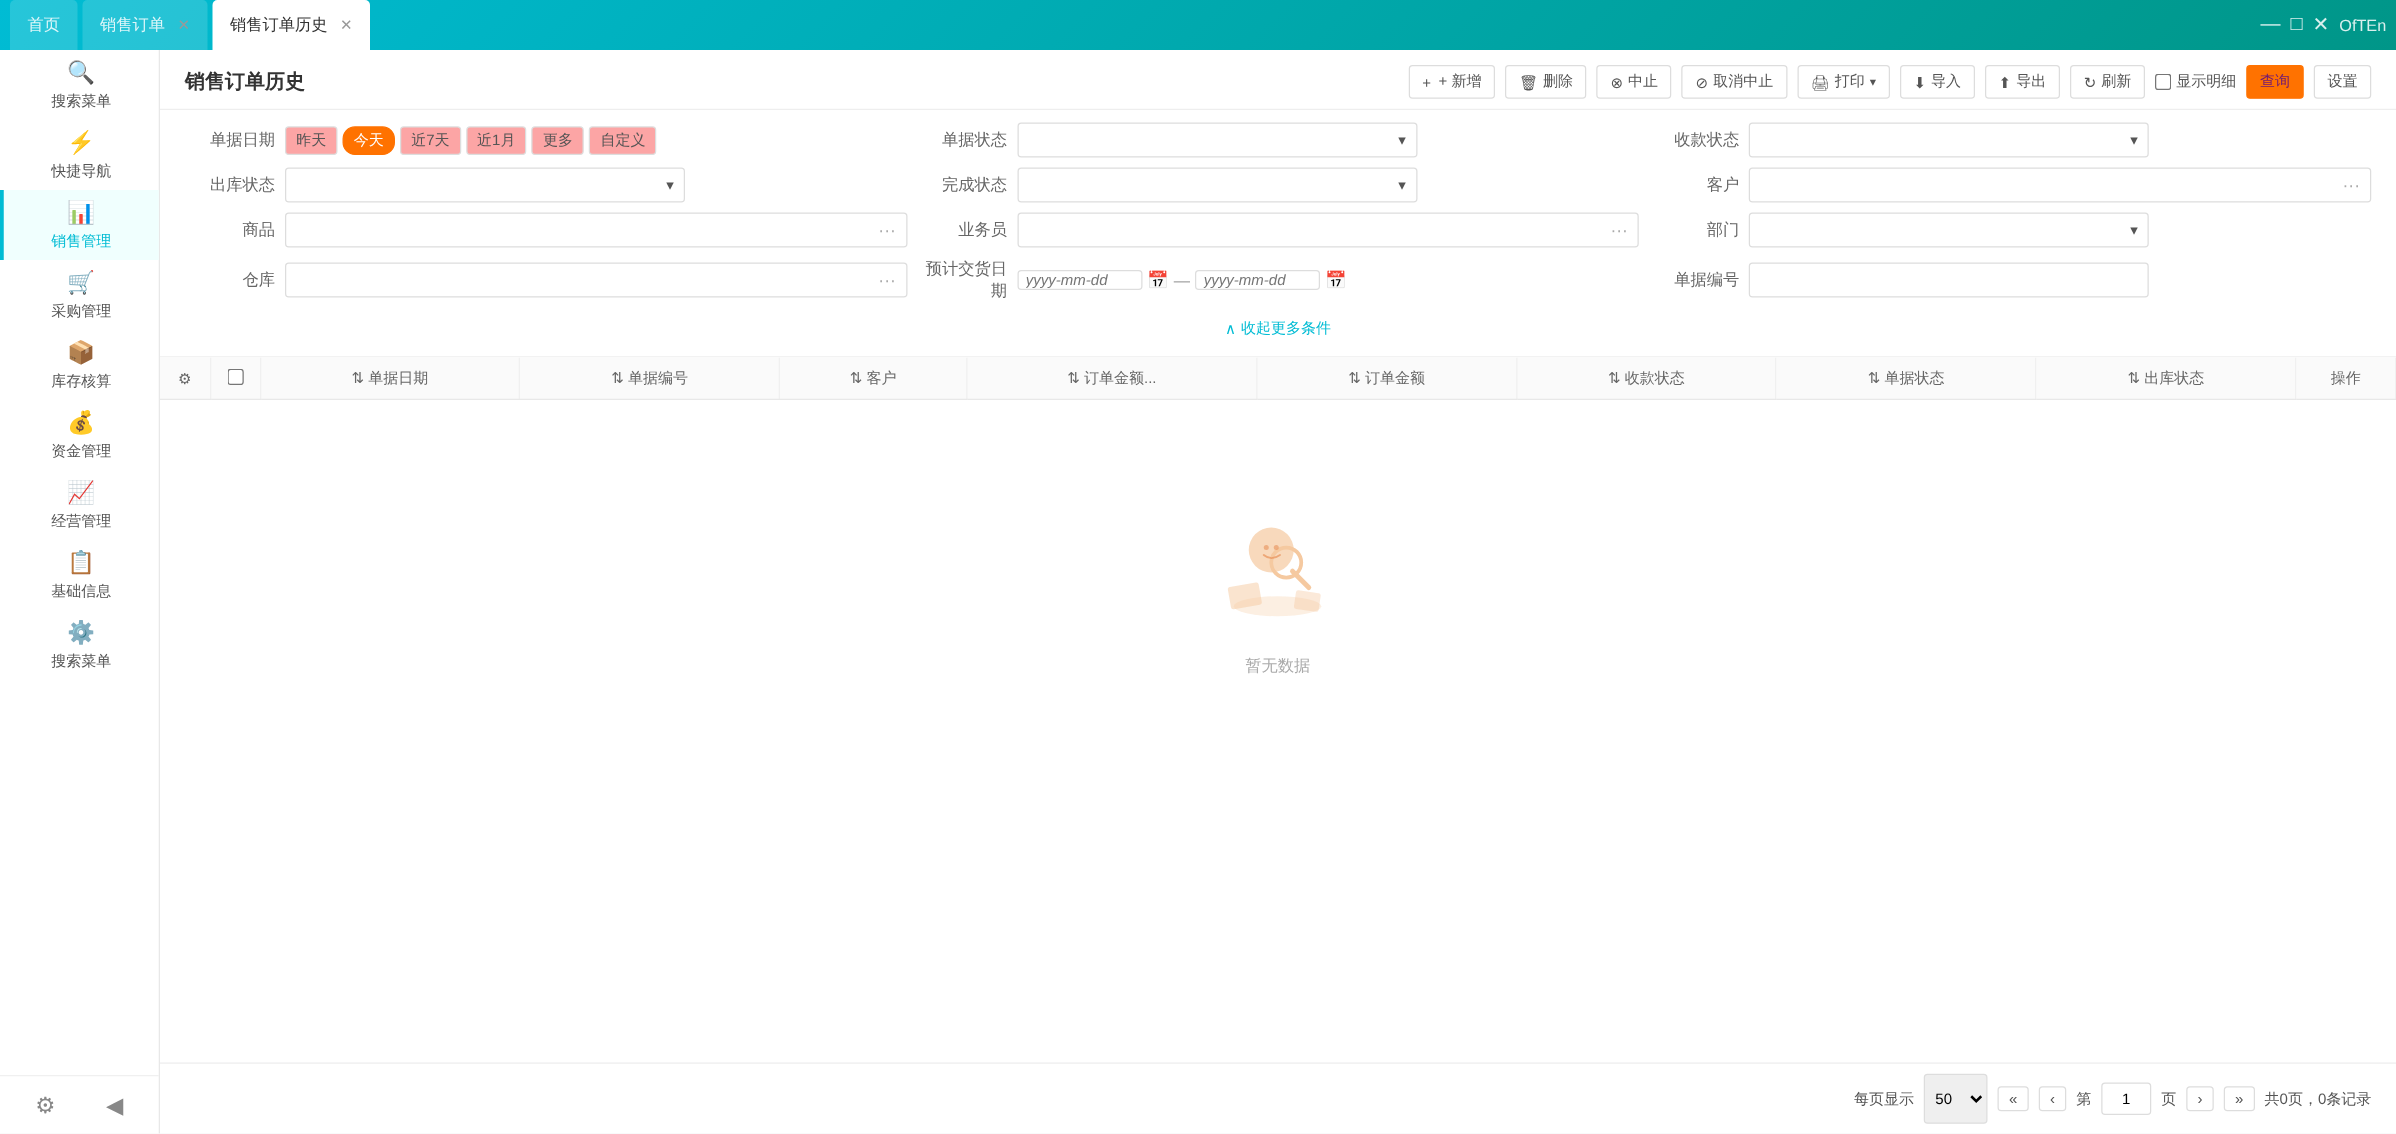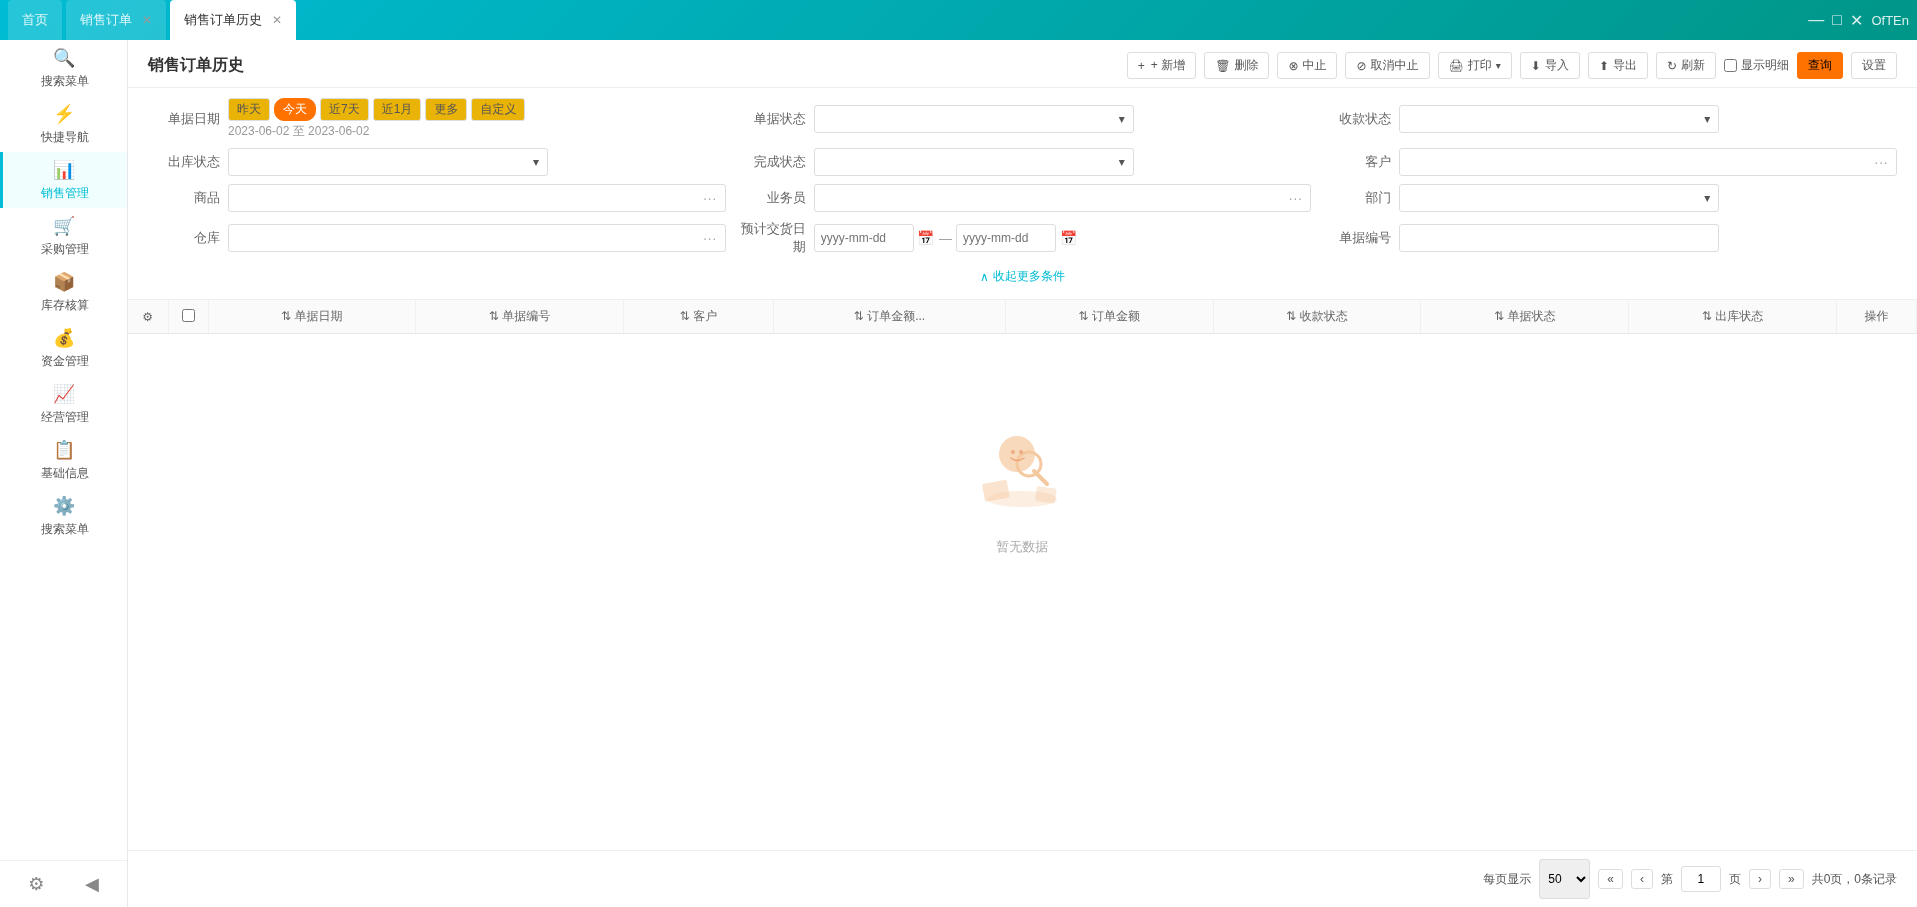--- a/index.html
+++ b/index.html
@@ -135,21 +135,21 @@
       border: 1px solid #ddd;
       border-radius: 3px;
       background: #fff;
       cursor: pointer;
       font-size: 12px;
       color: #555;
     }
     .toolbar-btn.primary {
       background: #ff7200;
       border-color: #ff7200;
-      color: #000000;
+      color: #701a75;
     }
     .display-toggle {
       display: flex;
       align-items: center;
       gap: 4px;
       font-size: 12px;
       color: #555;
     }
 
     
@@ -172,21 +172,21 @@
       align-items: center;
       gap: 4px;
     }
     .date-btn {
       padding: 2px 8px;
       border: 1px solid #ddd;
       border-radius: 3px;
       cursor: pointer;
       font-size: 12px;
       color: #555;
-      background: #eab308;
+      background: #fca5a5;
     }
     .date-btn.active {
       background: #ff7200;
       border-color: #ff7200;
       color: #fff;
       border-radius: 10px;
     }
     .date-range {
       font-size: 12px;
       color: #999;
@@ -245,28 +245,29 @@
     }
 
     
     .date-input-group {
       display: flex;
       align-items: center;
       gap: 4px;
       flex: 1;
     }
     .date-input {
-      height: 28px;
+      height: 16px;
       border: 1px solid #ddd;
       border-radius: 3px;
       padding: 0 6px;
       font-size: 12px;
       color: #bbb;
       background: #fff;
       width: 100px;
+      font-style: italic;
     }
     .date-icon { color: #aaa; font-size: 14px; cursor: pointer; }
     .date-dash { color: #999; }
 
     
     .table-area {
       flex: 1;
       overflow: auto;
       background: #fff;
       margin: 0;
@@ -475,21 +476,20 @@
           <span class="filter-label">单据日期</span>
           <div style="display:flex;flex-direction:column;gap:2px;flex:1">
             <div class="date-quick-btns">
               <button class="date-btn">昨天</button>
               <button class="date-btn active">今天</button>
               <button class="date-btn">近7天</button>
               <button class="date-btn">近1月</button>
               <button class="date-btn">更多</button>
               <button class="date-btn">自定义</button>
             </div>
-            <span class="date-range">2023-06-02 至 2023-06-02</span>
           </div>
         </div>
         <div class="filter-cell">
           <span class="filter-label">单据状态</span>
           <div class="filter-select">
             <span></span>
             <span class="chevron-down"></span>
           </div>
         </div>
         <div class="filter-cell">

